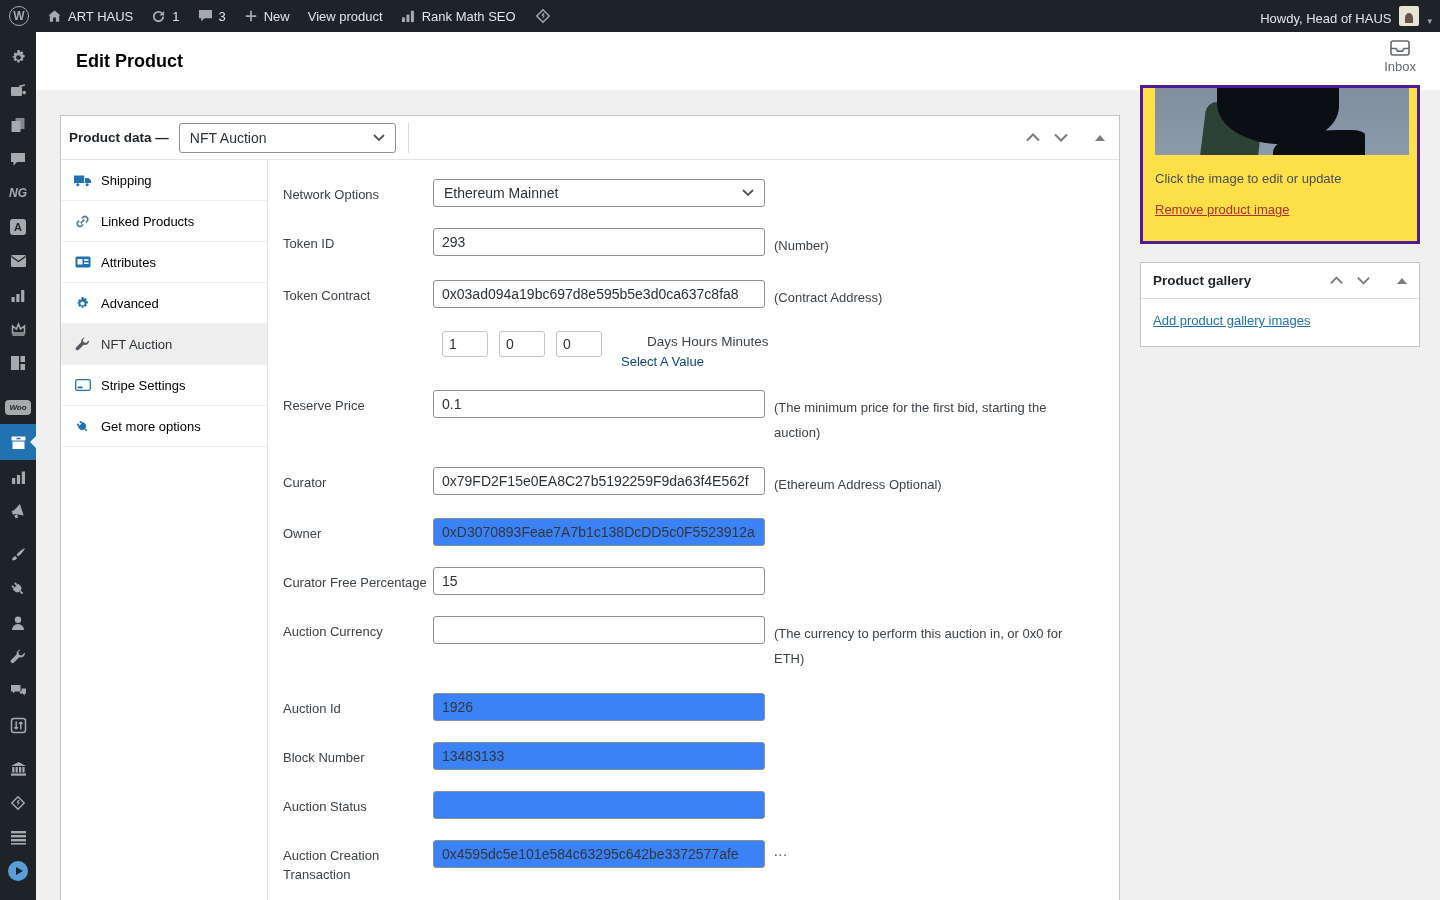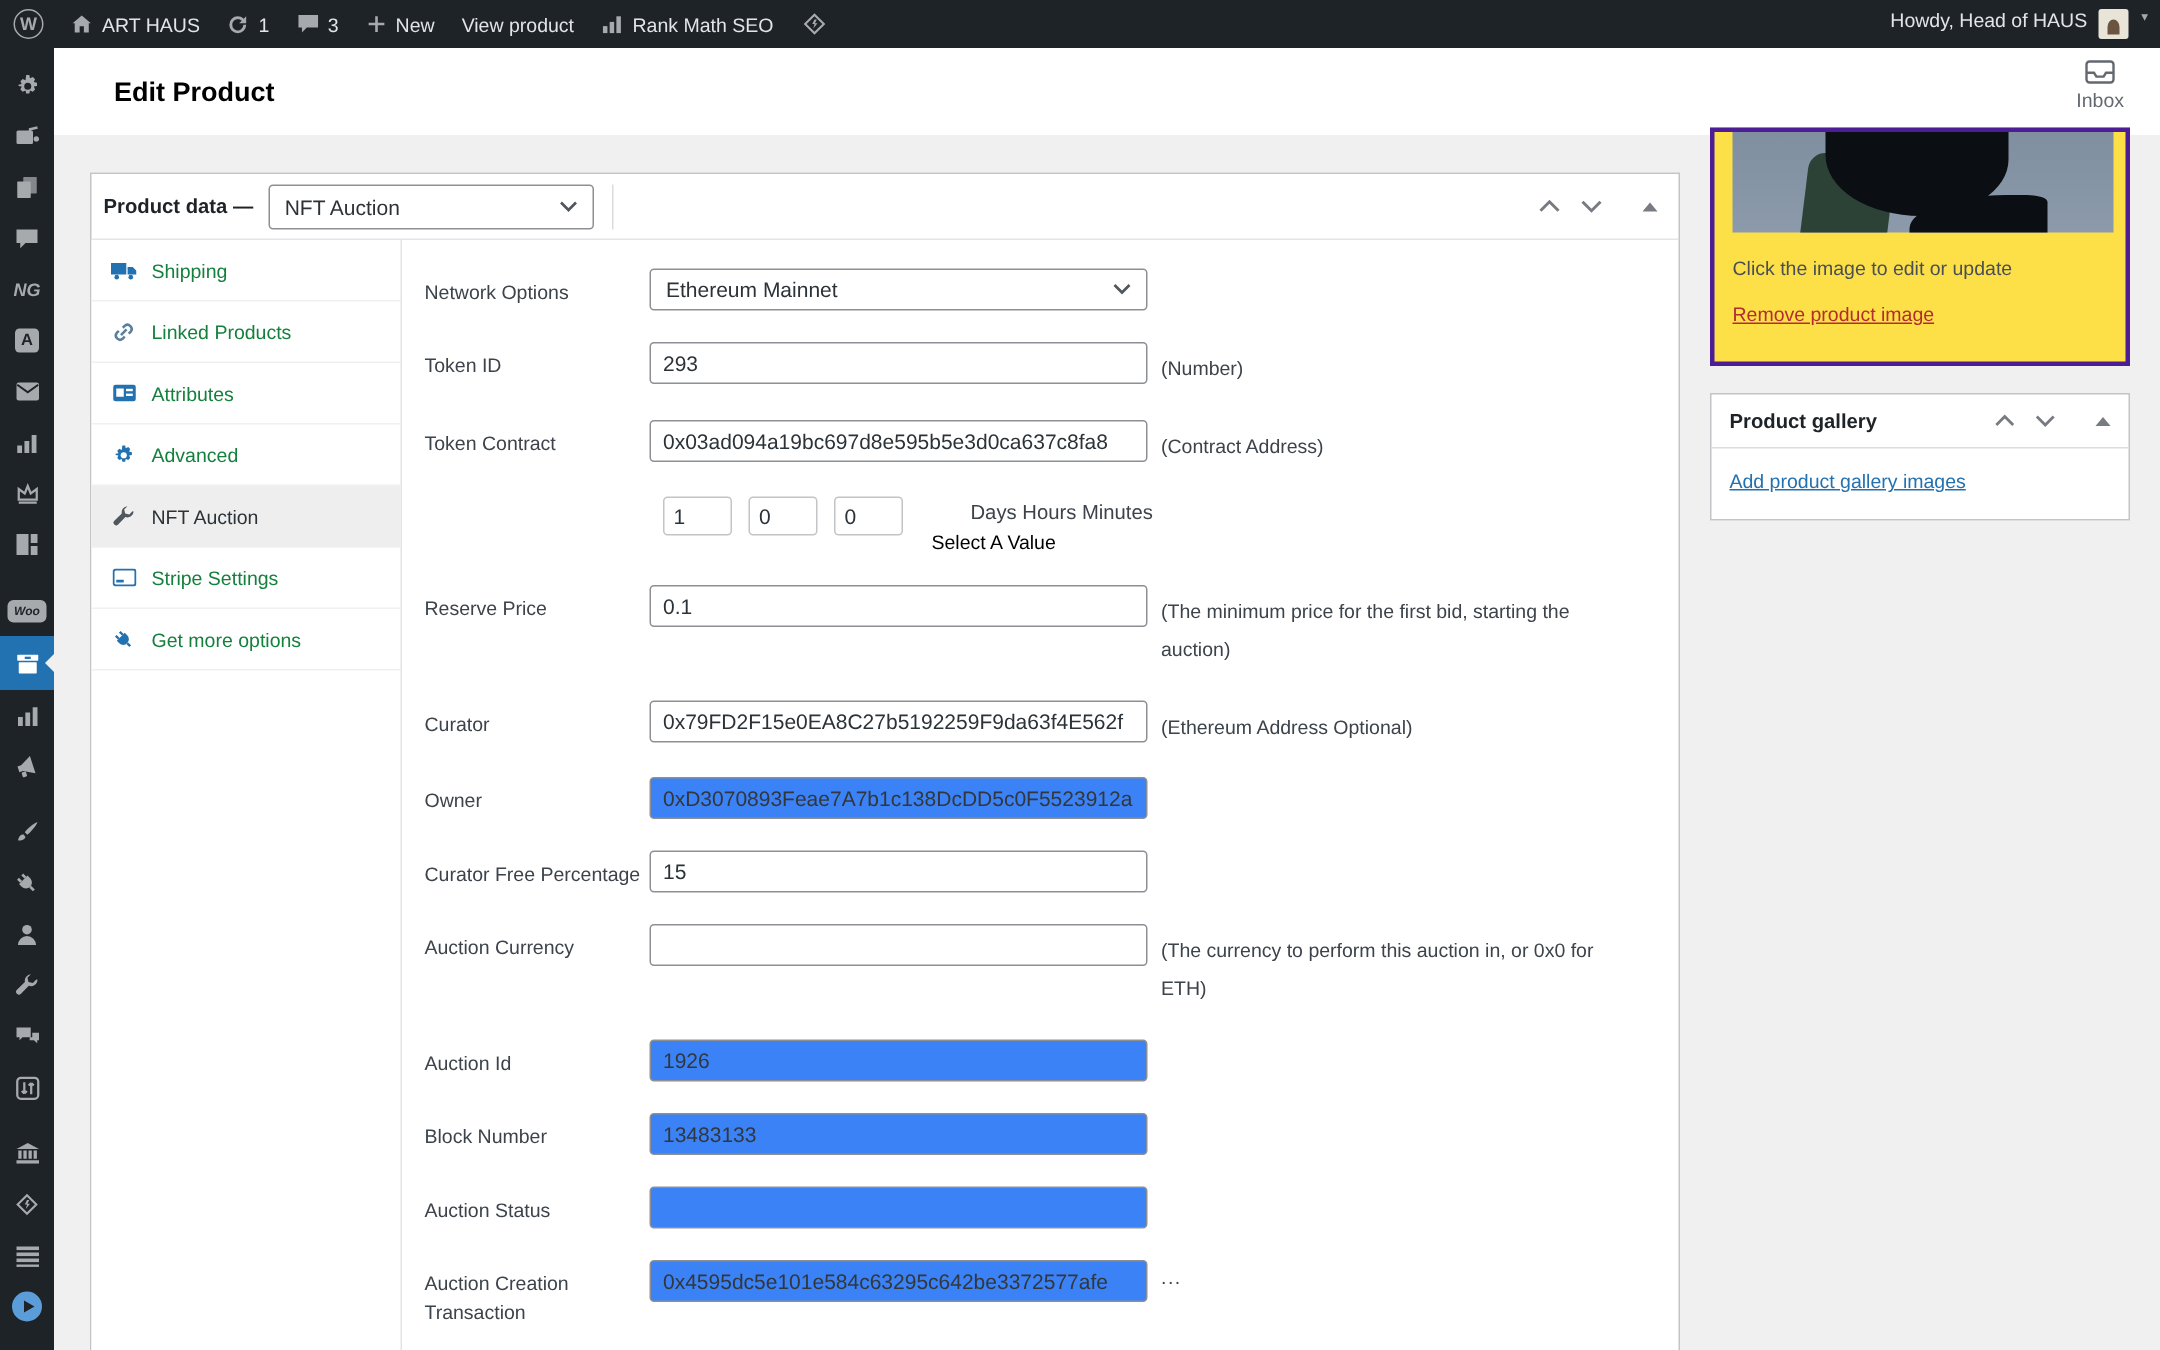--- a/index.html
+++ b/index.html
@@ -20,21 +20,21 @@
     color:#e2e4e7; z-index:50;
   }
   .ab-item { display:flex; align-items:center; gap:6px; height:32px; padding:0 9px; color:#e2e4e7; font-size:13px; }
   .ab-item svg { display:block; }
   .ab-icon { fill:#a7aaad; }
   .wpcircle {
     width:20px; height:20px; border:1.6px solid #a7aaad; border-radius:50%;
     color:#a7aaad; font-weight:bold; font-size:12px;
     display:flex; align-items:center; justify-content:center;
   }
-  #ab-right { margin-left:auto; display:flex; align-items:flex-start; gap:8px; padding-right:8px; }
+  #ab-right { margin-left:auto; display:flex; align-items:flex-end; gap:8px; padding-right:8px; }
   .avatar { width:20px; height:20px; background:#e9e4d8; border-radius:2px; position:relative; overflow:hidden; }
   .avatar::after { content:""; position:absolute; left:6px; top:7px; width:8px; height:10px; background:#6b5440; border-radius:50% 50% 0 0; }
   .ab-caret { color:#a7aaad; font-size:9px; }
 
   
   #sidebar {
     position:absolute; left:0; top:32px; width:36px; height:868px;
     background:#1d2327; display:flex; flex-direction:column; padding-top:8px;
   }
   .si { width:36px; height:34px; display:flex; align-items:center; justify-content:center; color:#a7aaad; flex:0 0 auto; }
@@ -70,40 +70,40 @@
     display:flex; align-items:center; justify-content:space-between;
     padding:0 10px; font-size:14px; color:#2c3338; cursor:pointer;
   }
   .fakeselect.w217 { width:217px; }
   .fakeselect.w332 { width:332px; height:28px; }
   .vsep { width:1px; height:30px; background:#dcdcde; margin-left:12px; }
   .head-ctl { margin-left:auto; display:flex; align-items:center; gap:12px; }
   .tri-up { width:0; height:0; border-left:5px solid transparent; border-right:5px solid transparent; border-bottom:6px solid #787c82; margin-left:14px; cursor:pointer; }
 
   .tabs { position:absolute; left:0; top:44px; bottom:0; width:207px; list-style:none; border-right:1px solid #e3e3e3; background:#fff; }
-  .tab { height:41px; display:flex; align-items:center; gap:10px; padding-left:13px; color:#15803d; border-bottom:1px solid #f0f0f1; cursor:pointer; font-size:13px; }
+  .tab { height:41px; display:flex; align-items:center; gap:10px; padding-left:13px; color:#000000; border-bottom:1px solid #f0f0f1; cursor:pointer; font-size:13px; }
   .tab .ticon { width:17px; display:flex; justify-content:center; }
   .tab.active { background:#eeeeee; color:#2c3338; }
 
   .form { position:absolute; left:207px; top:44px; right:0; bottom:0; padding:19px 0 0 15px; overflow:hidden; }
   .frow { display:flex; align-items:flex-start; margin-bottom:21px; }
   .flabel { width:150px; padding-top:6px; line-height:1.5; color:#3c434a; }
   .fctl { width:332px; }
   input.txt {
     width:100%; height:28px; border:1px solid #8c8f94; border-radius:3px;
     padding:0 8px; font:14px "Liberation Sans", sans-serif; color:#2c3338; background:#fff;
   }
   input.txt:disabled { background:#3b82f6; color:#32373c; opacity:1; }
   .fhint { margin-left:9px; padding-top:6px; width:318px; line-height:1.9; color:#3c434a; }
   .durwrap { display:flex; align-items:flex-start; }
   .durin { width:46px; height:26px; border:1px solid #c3c4c7; border-radius:3px; padding:0 6px; font:14px "Liberation Sans",sans-serif; color:#2c3338; margin-right:11px; }
   .durwrap .durin:first-child { margin-left:9px; }
   .durlabels { margin-left:2px; padding-top:3px; }
   .durlabels .l1 { font-size:13.5px; color:#3c434a;margin-left:32px; }
-  .durlabels .l2 { font-size:13px; color:#000000; margin-top:5px; margin-left:6px; }
+  .durlabels .l2 { font-size:13px; color:#0c4a6e; margin-top:5px; margin-left:6px; }
   .dots { margin-left:9px; padding-top:4px; color:#3c434a; letter-spacing:1px; }
 
   
   #imgpanel { position:absolute; left:1140px; top:85px; width:280px; background:#fde047; border:3px solid #4c1d95; padding:0 12px 24px; }
   .art { width:254px; height:67px; position:relative; overflow:hidden; background:linear-gradient(#7f8fa0,#8c9aab); cursor:pointer; }
   .art-green { position:absolute; left:48px; top:14px; width:58px; height:60px; background:#2c4236; border-radius:10px 0 0 0; transform:skewX(-7deg); }
   .art-head { position:absolute; left:62px; top:-22px; width:122px; height:78px; background:#0b0e13; border-radius:0 0 48% 52%; }
   .art-shoulder { position:absolute; left:118px; top:42px; width:92px; height:32px; background:#0b0e13; border-radius:70% 15% 0 0; }
   .img-hint { margin-top:16px; color:#4a4f55; }
   .img-remove { display:inline-block; margin-top:16px; color:#b32d2e; text-decoration:underline; }

